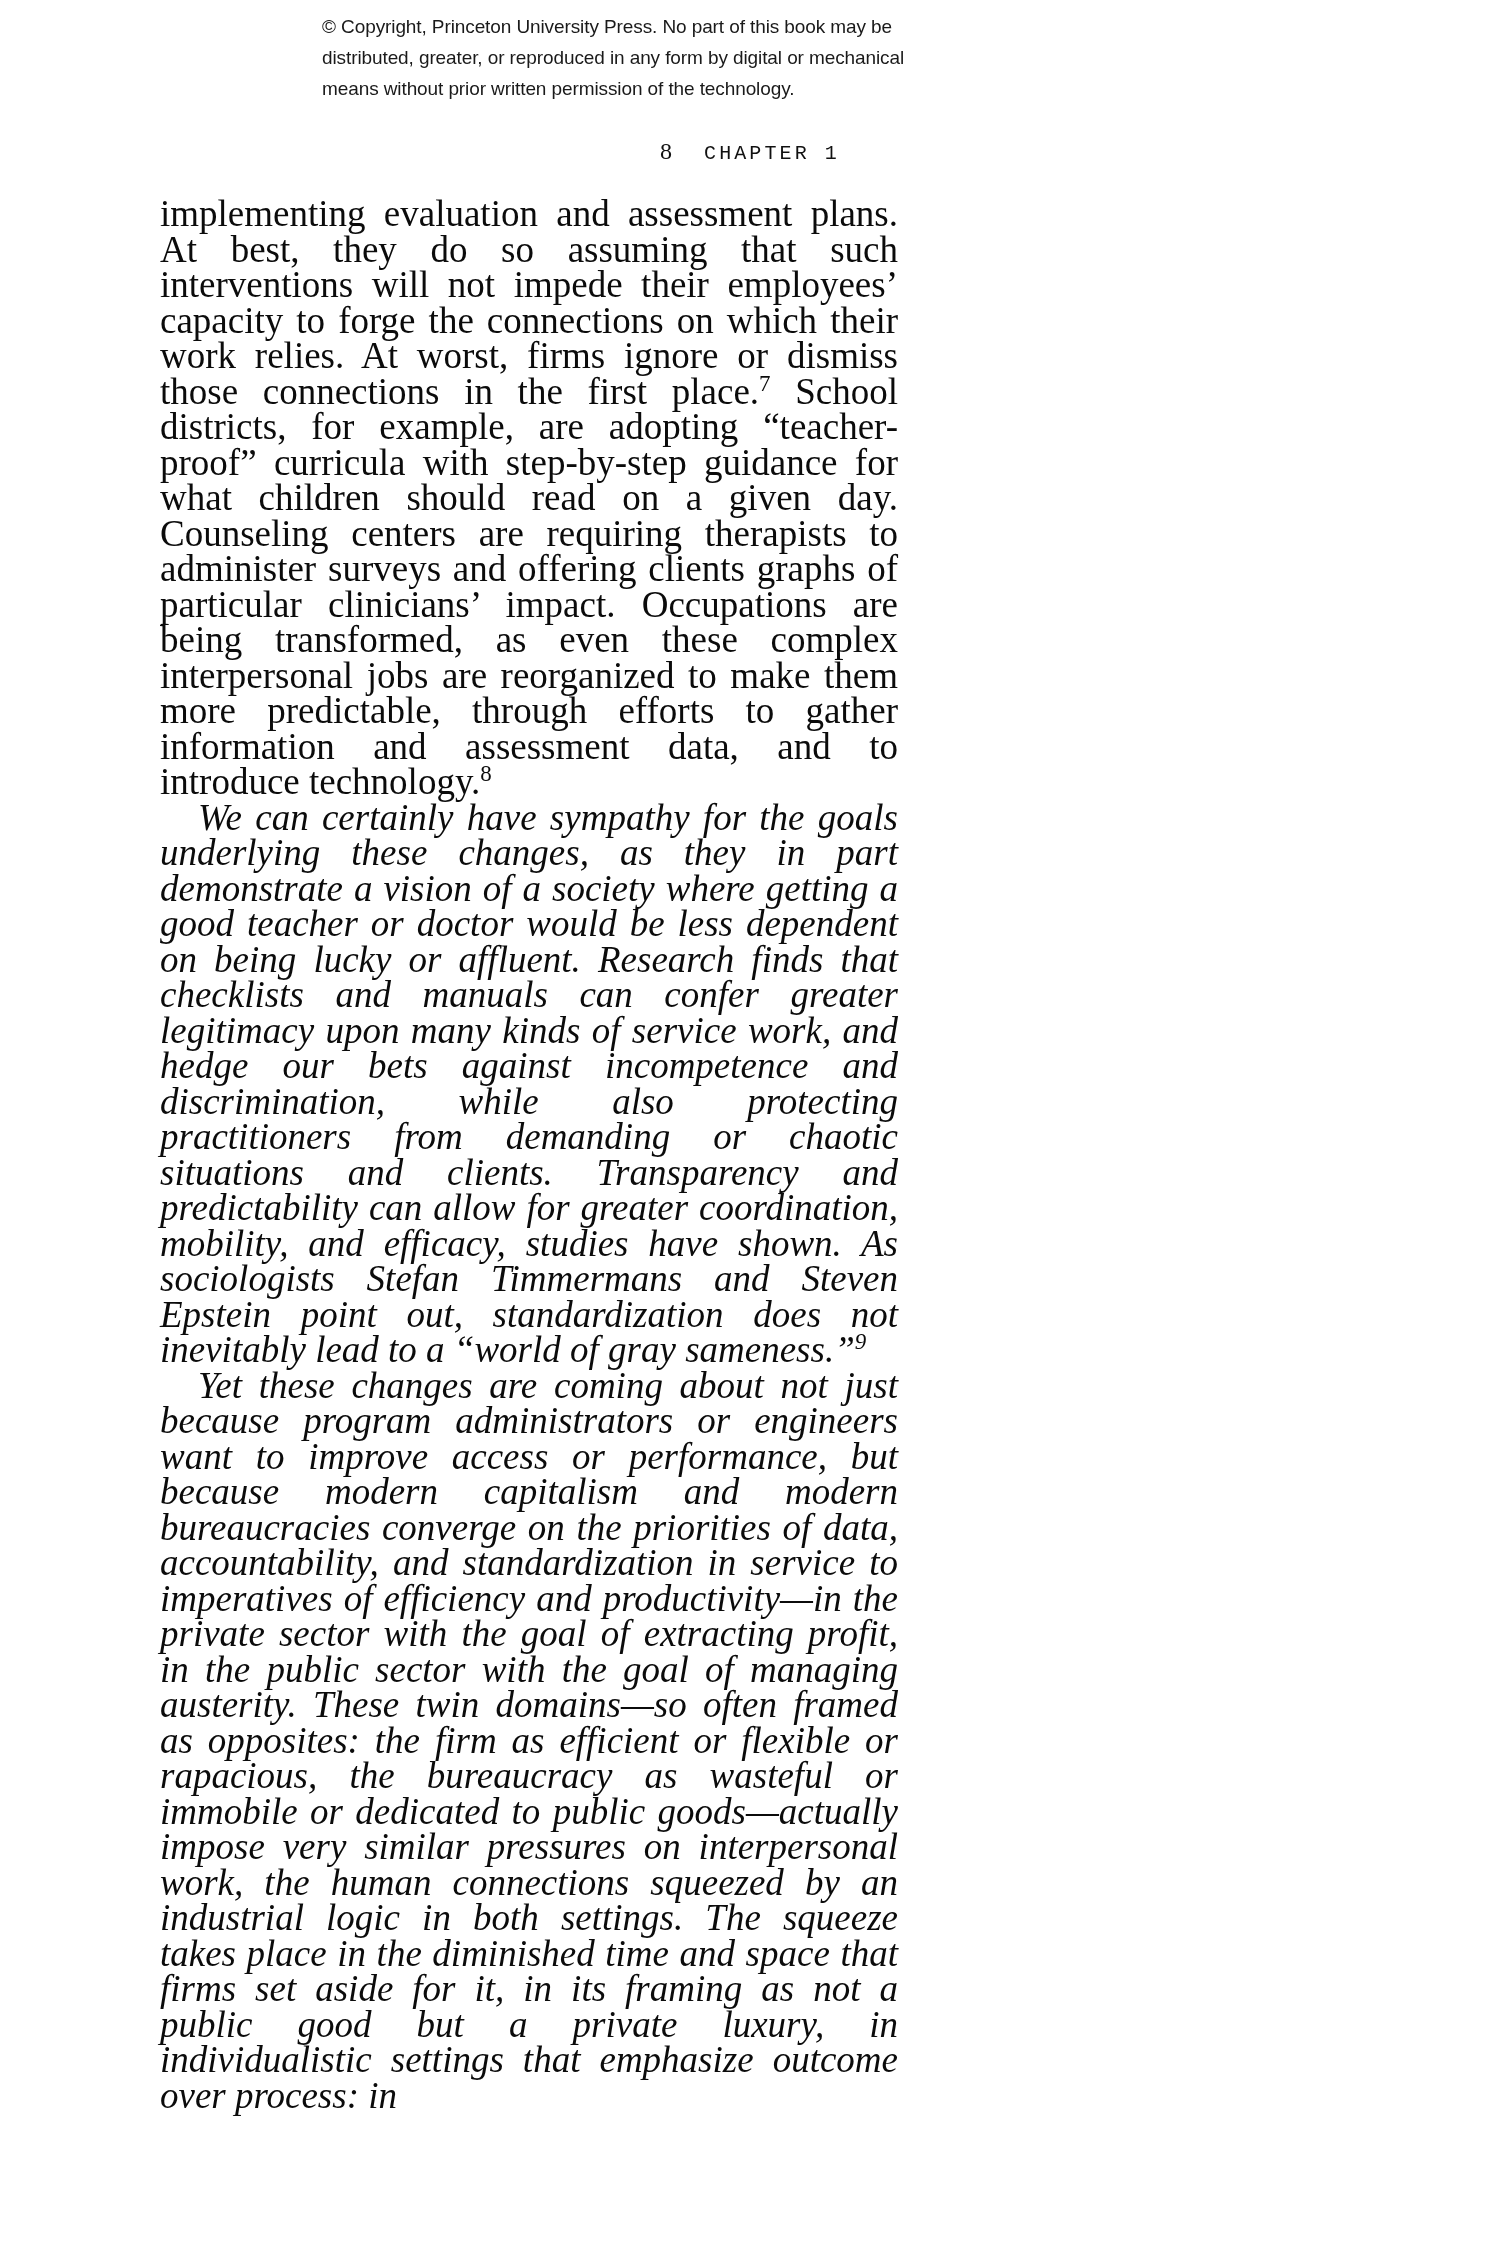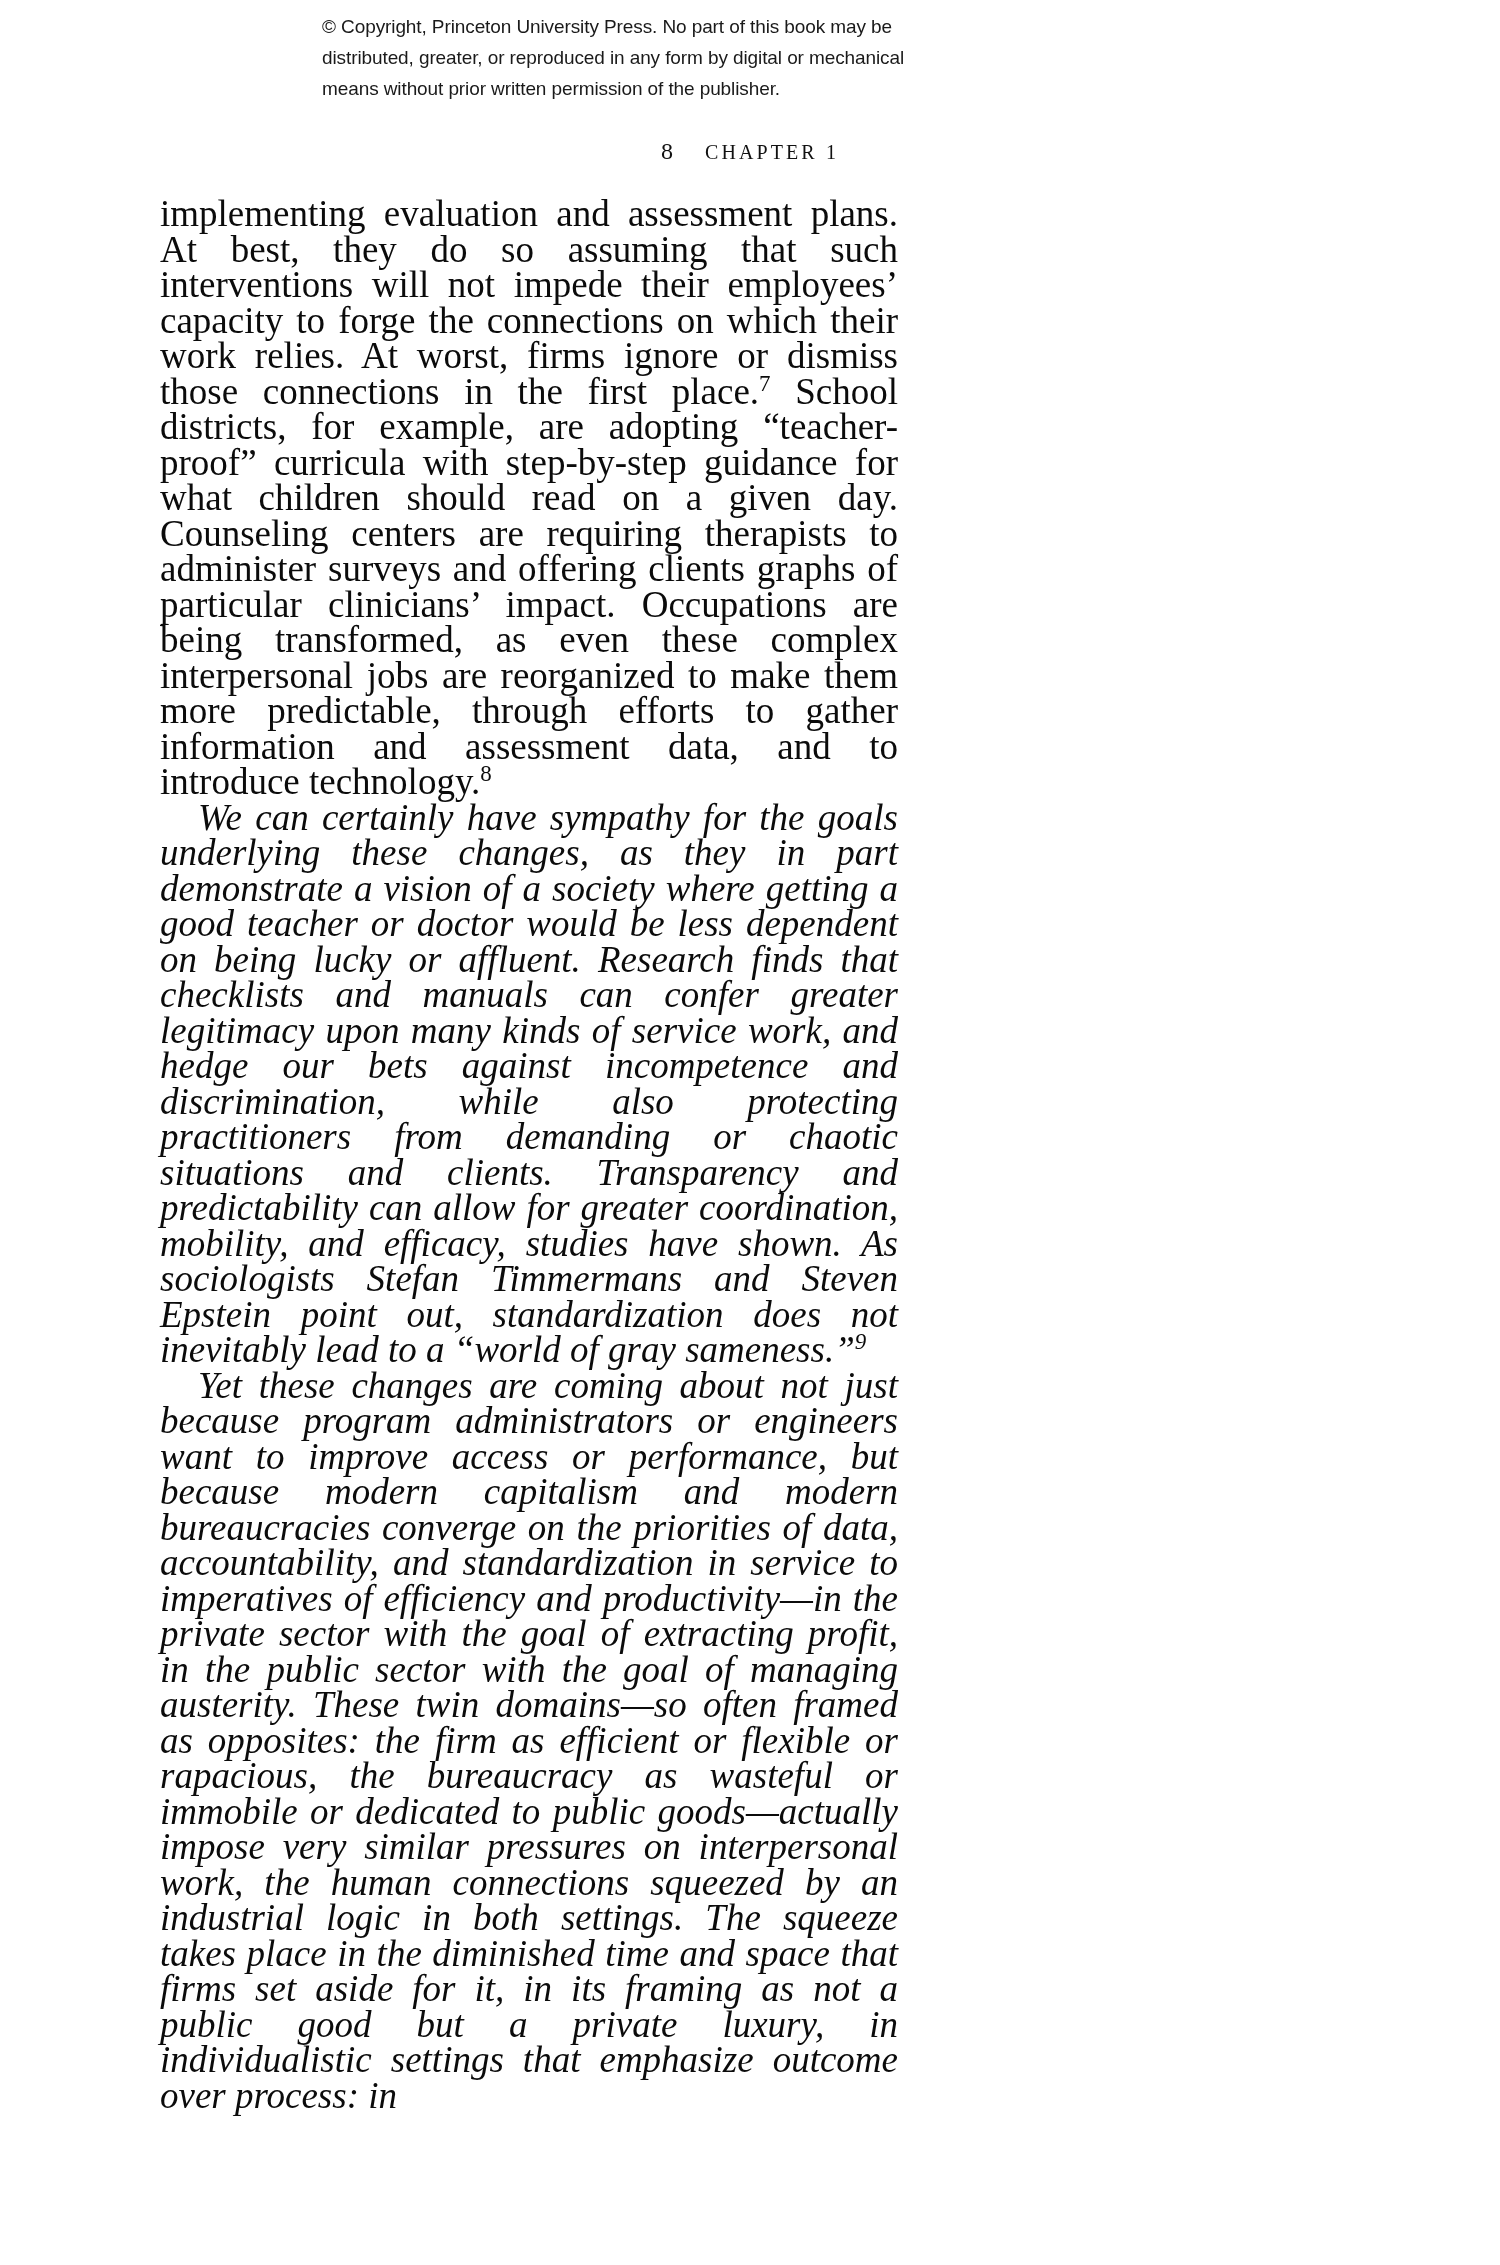--- a/index.html
+++ b/index.html
@@ -44,21 +44,21 @@
     top: 138px;
     text-align: center;
     font-size: 23px;
     color: #111;
   }
   #running-head .folio {
     font-family: "Liberation Serif", "DejaVu Serif", serif;
     font-size: 24px;
   }
   #running-head .chapter-label {
-    font-family: Liberation Serif, serif;
+    font-family: Liberation Mono, monospace;
     font-size: 20px;
     letter-spacing: 3.1px;
     margin-left: 32px;
   }
 
   
   #body-text {
     position: absolute;
     left: 160px;
     top: 196px;
@@ -99,21 +99,21 @@
   }
 </style>
 </head>
 <body>
 
 <div class="page">
 
   <div id="copyright-notice">
     <span class="cl">© Copyright, Princeton University Press. No part of this book may be</span>
     <span class="cl">distributed, greater, or reproduced in any form by digital or mechanical</span>
-    <span class="cl">means without prior written permission of the publisher.</span>
+    <span class="cl">means without prior written permission of the technology.</span>
   </div>
 
   <div id="running-head">
     <span class="folio">8</span><span class="chapter-label">CHAPTER 1</span>
   </div>
 
   <div id="body-text">
 
     <p><span>implementing evaluation and assessment plans. At best, they do so assuming that such interventions will not impede their employees’ capacity to forge the connections on which their work relies. At worst, firms ignore or dismiss those connections in the first place.</span><sup>7</sup><span> School districts, for example, are adopting “teacher-proof” curricula with step-by-step guidance for what children should read on a given day. Counseling centers are requiring therapists to administer surveys and offering clients graphs of particular clinicians’ impact. Occupations are being transformed, as even these complex interpersonal jobs are reorganized to make them more predictable, through efforts to gather information and assessment data, and to introduce technology.</span><sup>8</sup></p>
 

